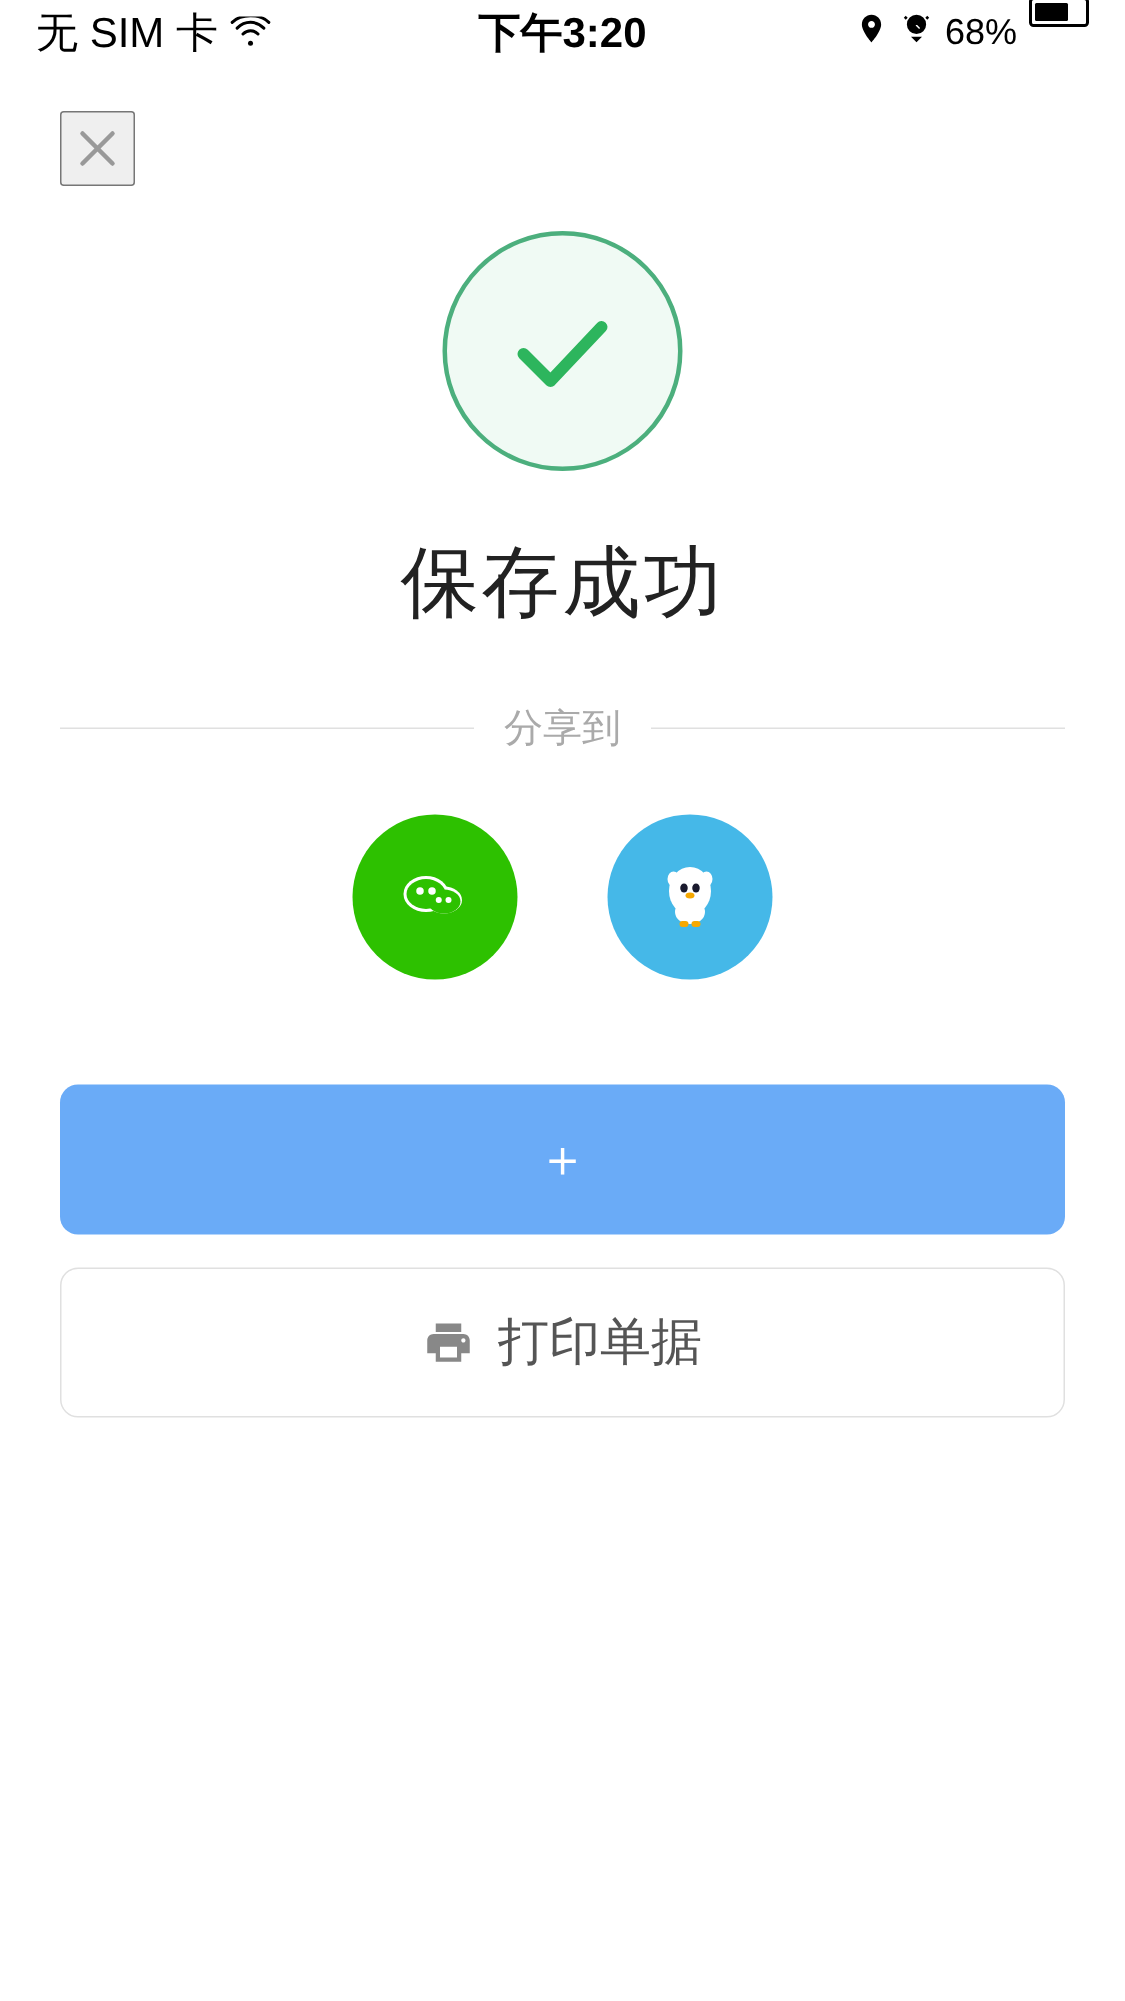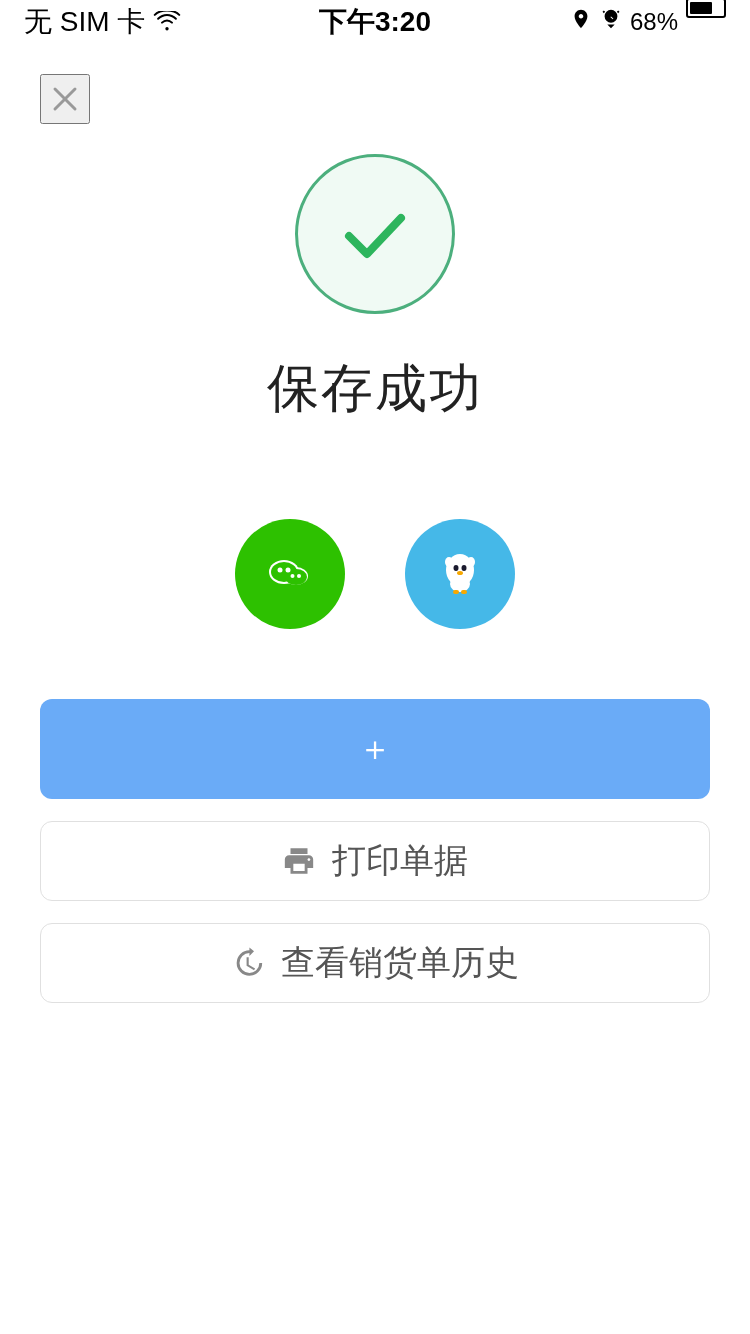--- a/index.html
+++ b/index.html
@@ -114,21 +114,21 @@
     .checkmark {
       width: 80px;
       height: 80px;
     }
 
     
     .success-title {
       font-size: 52px;
       font-weight: 500;
       color: #222;
-      margin-bottom: 95px;
+      margin-bottom: 44px;
       letter-spacing: 2px;
     }
 
     
     .share-divider {
       width: 100%;
       display: flex;
       align-items: center;
       margin-bottom: 40px;
     }
@@ -181,21 +181,21 @@
       font-size: 34px;
       color: #fff;
       display: flex;
       align-items: center;
       justify-content: center;
       gap: 16px;
       cursor: pointer;
     }
     .btn-secondary {
       width: 100%;
-      height: 80px;
+      height: 100px;
       background: #fff;
       border: 1px solid #e0e0e0;
       border-radius: 12px;
       font-size: 34px;
       color: #555;
       display: flex;
       align-items: center;
       justify-content: center;
       gap: 16px;
       cursor: pointer;
@@ -259,20 +259,23 @@
   </button>
 
   <div class="success-circle">
     <svg class="checkmark" viewBox="0 0 80 80" fill="none" xmlns="http://www.w3.org/2000/svg">
       <polyline points="14,42 32,60 66,24" stroke="#2db55d" stroke-width="8" stroke-linecap="round" stroke-linejoin="round" fill="none"></polyline>
     </svg>
   </div>
 
   <div class="success-title">保存成功</div>
 
+  <div class="share-divider">
+    <span class="share-label">分享到</span>
+  </div>
 
   <div class="share-icons">
 
     <button class="share-icon-btn wechat-btn" title="微信">
       <svg width="64" height="64" viewBox="0 0 64 64" xmlns="http://www.w3.org/2000/svg">
 
         <g fill="white">
           <ellipse cx="26" cy="30" rx="15" ry="12"></ellipse>
           <ellipse cx="38" cy="34" rx="12" ry="9"></ellipse>
         </g>
@@ -315,24 +318,15 @@
 
     <button class="btn-secondary">
       <span class="btn-icon">
         <svg width="34" height="34" viewBox="0 0 24 24" fill="#888">
             <path d="M19 8H5c-1.66 0-3 1.34-3 3v6h4v4h12v-4h4v-6c0-1.66-1.34-3-3-3zm-3 11H8v-5h8v5zm3-7c-.55 0-1-.45-1-1s.45-1 1-1 1 .45 1 1-.45 1-1 1zm-1-9H6v4h12V3z"></path>
           </svg>
       </span>
       <span>打印单据</span>
     </button>
 
-    <button class="btn-secondary">
-      <span class="btn-icon">
-        <svg width="34" height="34" viewBox="0 0 24 24" fill="#888">
-            <path d="M13 3a9 9 0 1 0 9 9h-2a7 7 0 1 1-7-7v2l3.25-3.25L13 1V3z"></path>
-            <path d="M12.5 8H11v6l5.25 3.15.75-1.23-4.5-2.67V8z"></path>
-          </svg>
-      </span>
-      <span>查看销货单历史</span>
-    </button>
   </div>
 
 </div>
 
 </body></html>

